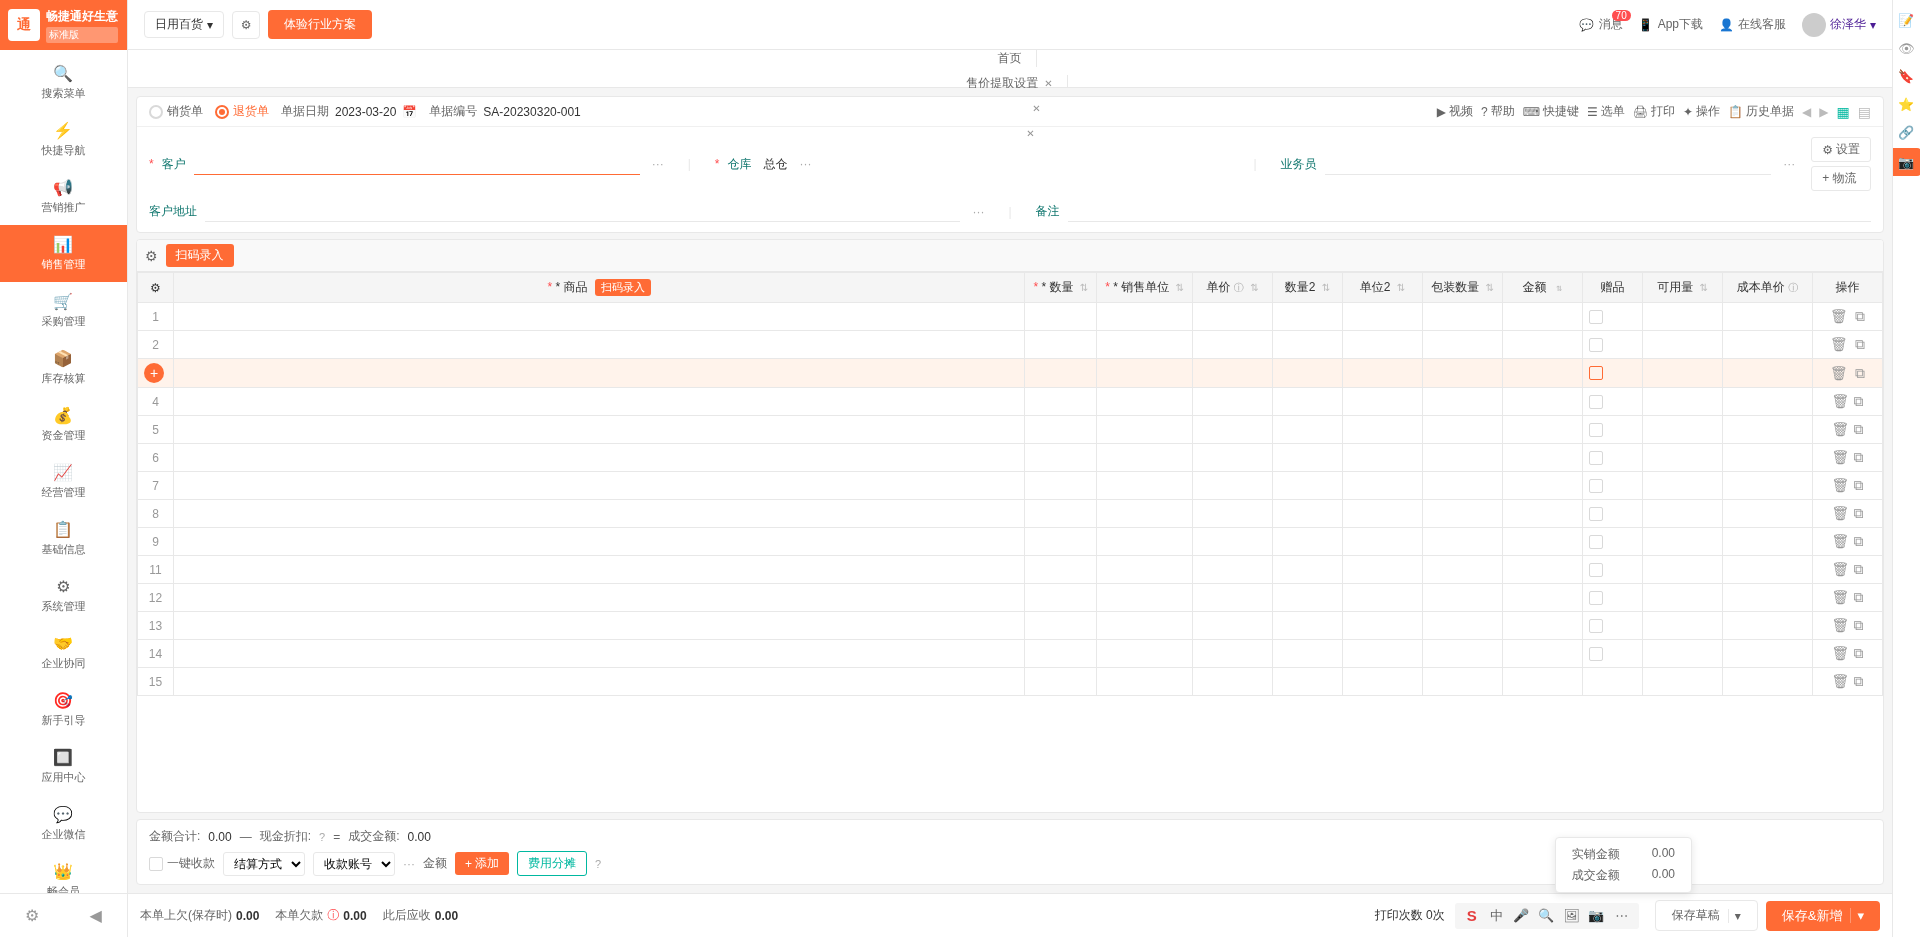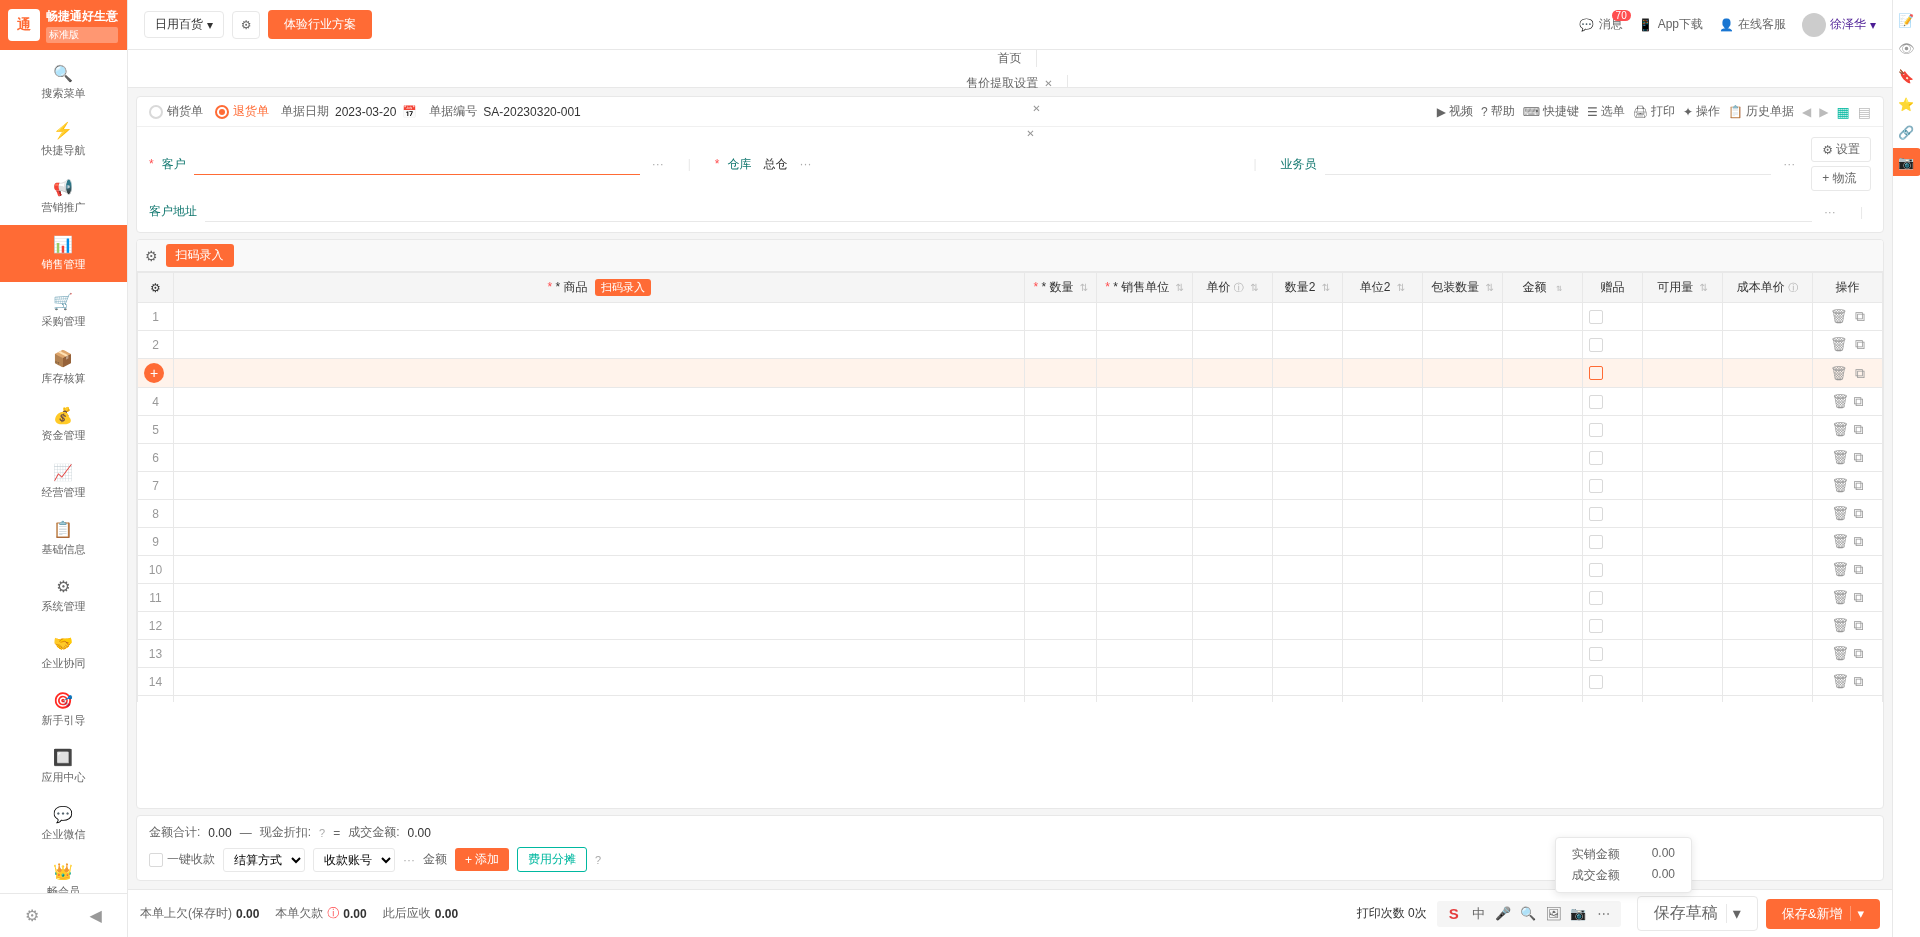--- a/index.html
+++ b/index.html
@@ -91,21 +91,21 @@
     .bottom-dash { color: #666; }
     .equals { color: #666; }
     .payment-row { display: flex; align-items: center; gap: 8px; margin-top: 6px; }
     .checkbox-label { display: flex; align-items: center; gap: 4px; cursor: pointer; color: #666; font-size: 12px; }
     .payment-select { border: 1px solid #e8e8e8; padding: 3px 6px; font-size: 12px; border-radius: 3px; color: #000000; background: #fff; cursor: pointer; }
     .add-btn { background: #ff6b35; color: #fff; border: none; padding: 3px 10px; border-radius: 3px; cursor: pointer; font-size: 12px; display: flex; align-items: center; gap: 3px; }
     .split-btn { border: 1px solid #00b8a0; color: #00b8a0; background: #fff; padding: 3px 10px; border-radius: 3px; cursor: pointer; font-size: 12px; }
     .status-item { display: flex; align-items: center; gap: 4px; color: #666; }
     .status-value { color: #333; font-weight: bold; }
     .status-icon { width: 22px; height: 22px; display: flex; align-items: center; justify-content: center; cursor: pointer; color: #666; font-size: 13px; }
-    .btn-save-draft { border: 1px solid #e8e8e8; background: #fff; color: #666; padding: 6px 16px; border-radius: 4px; cursor: pointer; font-size: 16px; display: flex; align-items: center; gap: 4px; }
+    .btn-save-draft { border: 1px solid #e8e8e8; background: #fff; color: #666; padding: 6px 16px; border-radius: 4px; cursor: pointer; font-size: 12px; display: flex; align-items: center; gap: 4px; }
     .btn-save-new { background: #ff6b35; color: #fff; border: none; padding: 6px 16px; border-radius: 4px; cursor: pointer; font-size: 13px; display: flex; align-items: center; gap: 4px; }
 
     
     .right-sidebar { width: 28px; background: #fff; border-left: 1px solid #e8e8e8; display: flex; flex-direction: column; align-items: center; padding-top: 8px; gap: 4px; }
     .right-icon { width: 24px; height: 24px; display: flex; align-items: center; justify-content: center; cursor: pointer; color: #999; font-size: 13px; border-radius: 3px; }
     .right-icon.active { background: #ff6b35; color: #fff; }
 
     .col-gear { width: 36px; }
     .col-product { min-width: 120px; }
     .col-qty { width: 70px; }
@@ -352,20 +352,24 @@
             </button>
           </div>
         </div>
         <div class="form-row">
           <div class="field-group">
             <label class="field-label">客户地址</label>
             <input class="field-input" type="text" style="width: 220px;">
             <span class="field-dots">···</span>
           </div>
           <div class="field-separator" style="color:#e8e8e8; margin:0 8px;">|</div>
+          <div class="field-group">
+            <label class="field-label">备注</label>
+            <input class="field-input" type="text" style="width: 400px;">
+          </div>
         </div>
       </div>
     </div>
 
     <div style="background:#fff; border:1px solid #e8e8e8; border-radius:4px; overflow:hidden; flex:1;">
 
       <div style="background:#f9f9f9; border-bottom:1px solid #e8e8e8; display:flex; align-items:center; padding:4px 8px; gap:8px;">
         <span class="table-settings-btn">⚙</span>
         <button class="scan-btn">扫码录入</button>
       </div>
@@ -574,37 +578,20 @@
                 <td></td>
                 <td>
                   <div class="checkbox"></div>
                 </td>
                 <td></td>
                 <td></td>
                 <td><span class="action-icon">🗑</span><span class="action-icon">⧉</span></td>
               </tr>
             <tr>
                 <td class="row-num">9</td>
-                <td></td>
-                <td></td>
-                <td></td>
-                <td></td>
-                <td></td>
-                <td></td>
-                <td></td>
-                <td></td>
-                <td>
-                  <div class="checkbox"></div>
-                </td>
-                <td></td>
-                <td></td>
-                <td><span class="action-icon">🗑</span><span class="action-icon">⧉</span></td>
-              </tr>
-            <tr>
-                <td class="row-num">10</td>
                 <td></td>
                 <td></td>
                 <td></td>
                 <td></td>
                 <td></td>
                 <td></td>
                 <td></td>
                 <td></td>
                 <td>
                   <div class="checkbox"></div>

